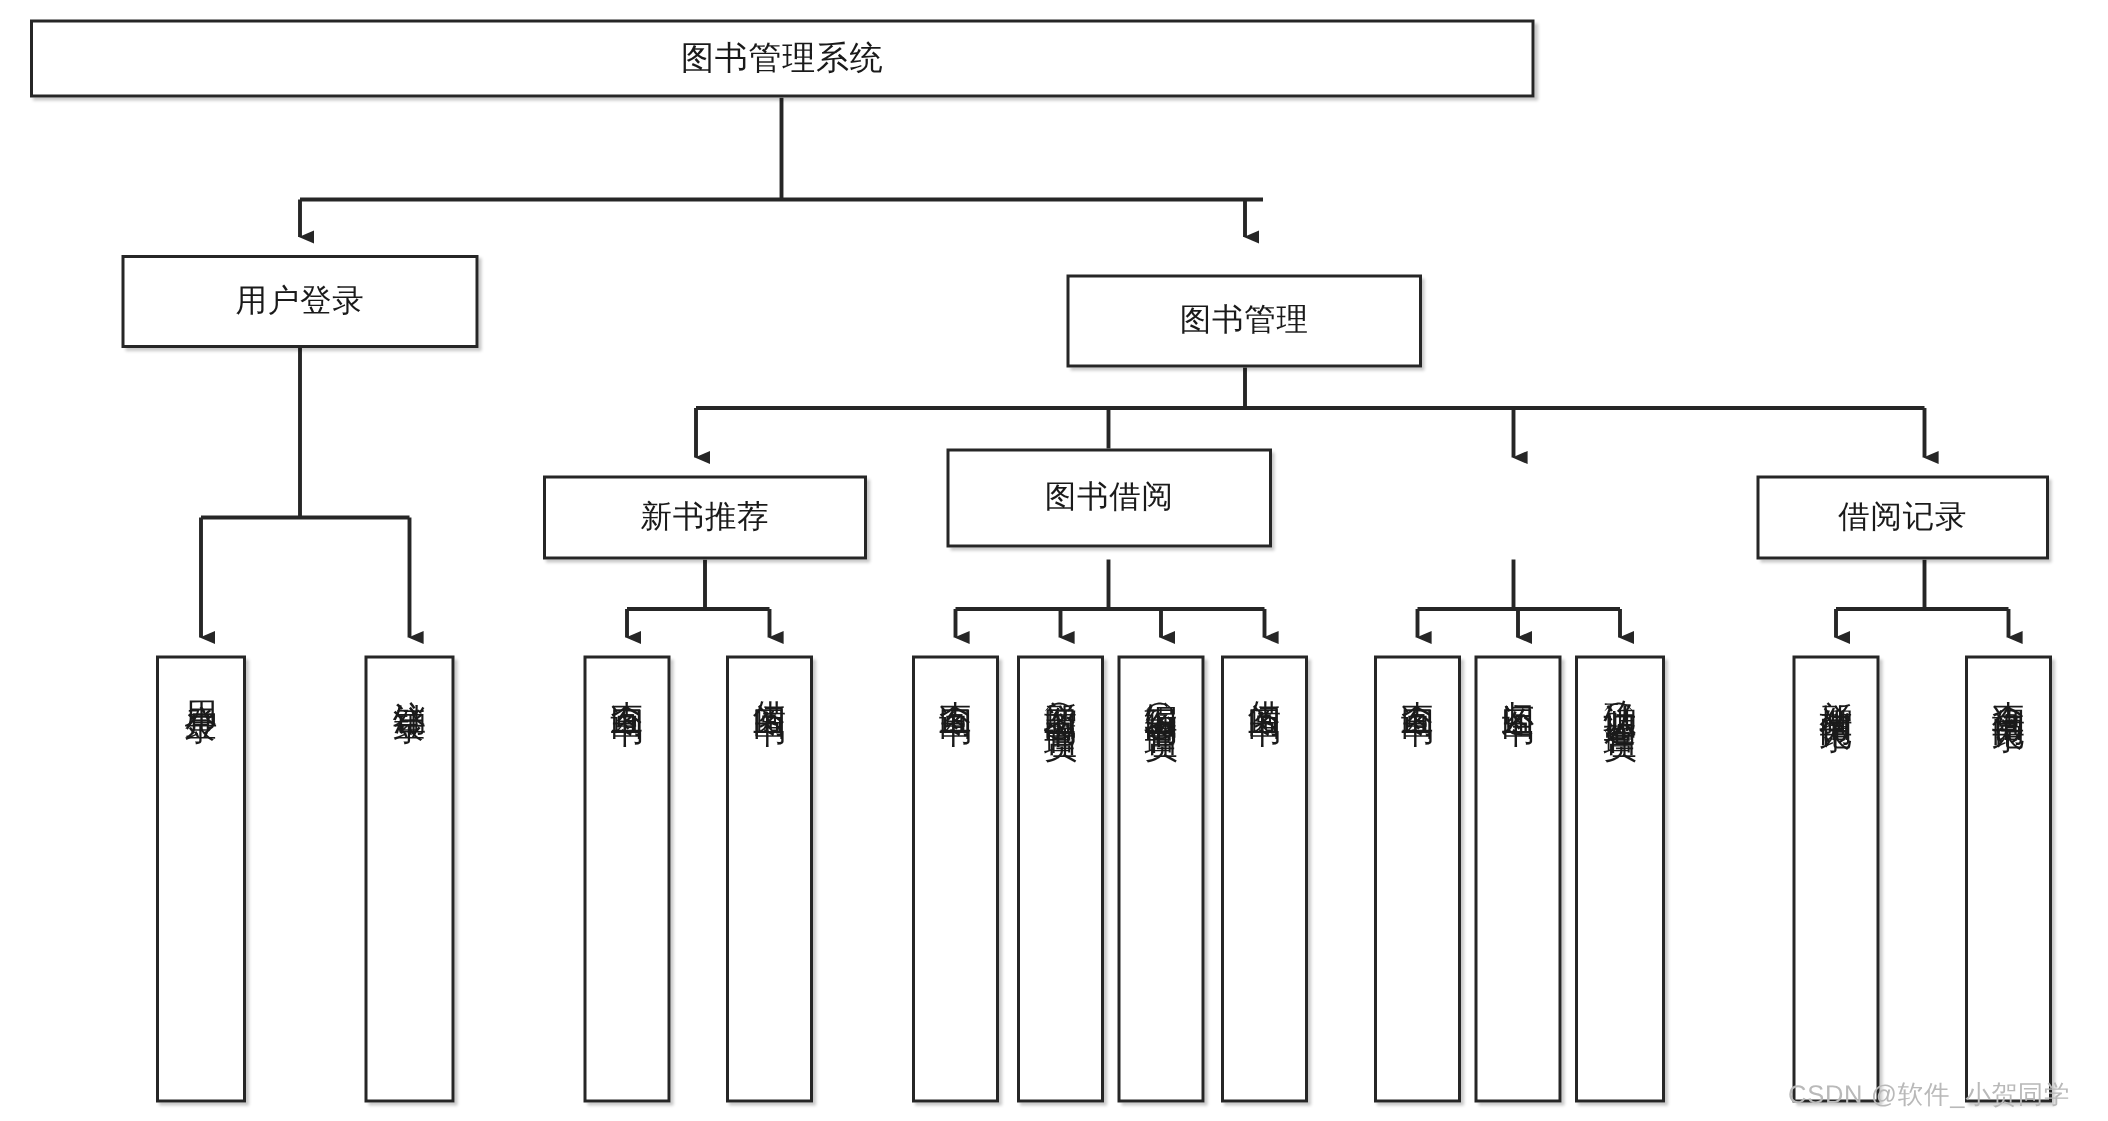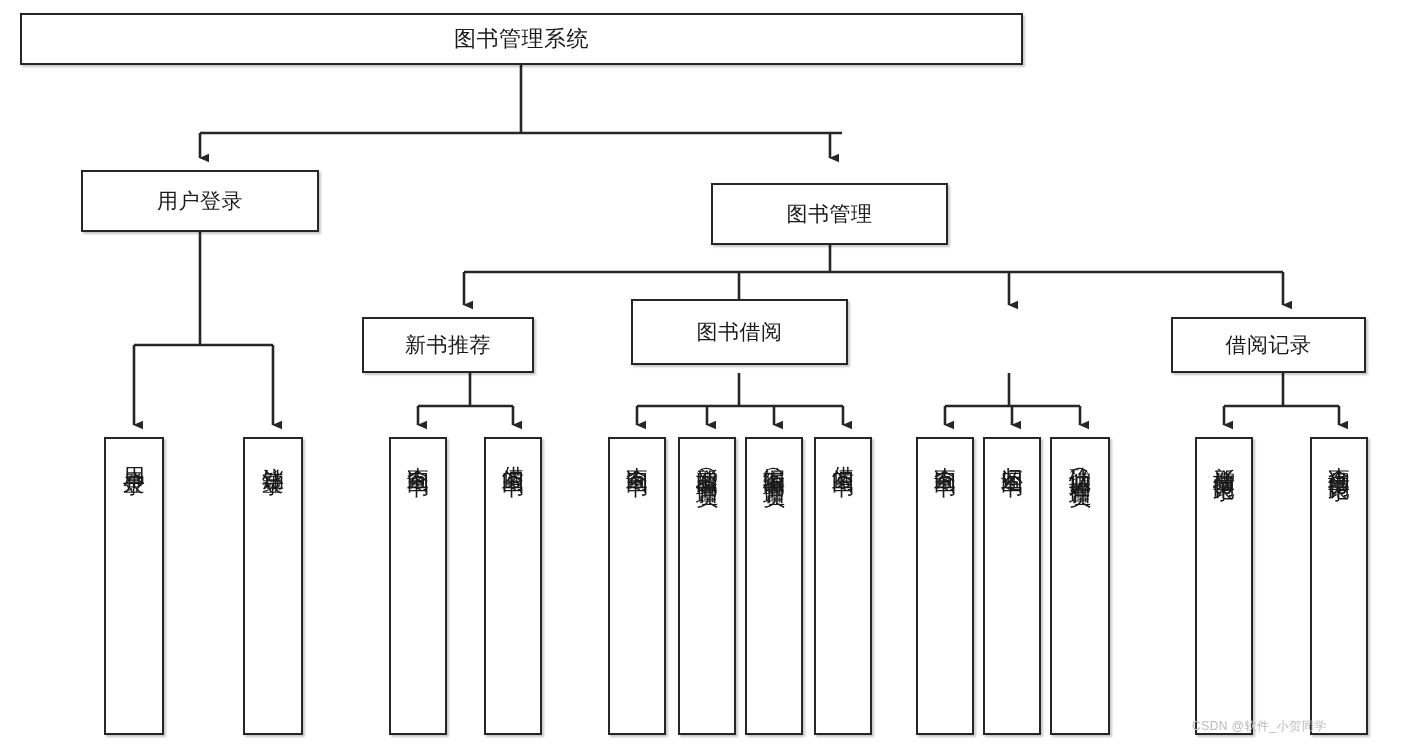--- a/index.html
+++ b/index.html
@@ -55,21 +55,21 @@
   .node.vertical .label {
     writing-mode: vertical-rl;
     text-orientation: upright;
     font-size: 22px;
     letter-spacing: 3px;
     white-space: nowrap;
   }
   .watermark {
     position: absolute;
     color: #b9b9b9;
-    font-size: 12px;
+    font-size: 17px;
     white-space: nowrap;
     letter-spacing: 0.5px;
     z-index: 5;
   }
 </style>
 </head>
 <body>
 
 <div id="canvas">
 
@@ -127,21 +127,21 @@
     <span class="label">图书管理系统</span>
   </div>
 
   <div class="node horizontal" style="left:81px;top:170px;width:238px;height:62px;">
     <span class="label">用户登录</span>
   </div>
   <div class="node horizontal" style="left:711px;top:170px;width:237px;height:62px;margin-top:13px;">
     <span class="label">图书管理</span>
   </div>
 
-  <div class="node horizontal" style="left:362px;top:317px;width:172px;height:56px;">
+  <div class="node horizontal" style="left:362px;top:317px;width:216px;height:56px;">
     <span class="label">新书推荐</span>
   </div>
   <div class="node horizontal" style="left:631px;top:299px;width:217px;height:66px;">
     <span class="label">图书借阅</span>
   </div>
   <div class="node horizontal" style="left:1171px;top:317px;width:195px;height:56px;">
     <span class="label">借阅记录</span>
   </div>
 
   <div class="node vertical" style="left:104px;top:437px;width:60px;height:298px;">

